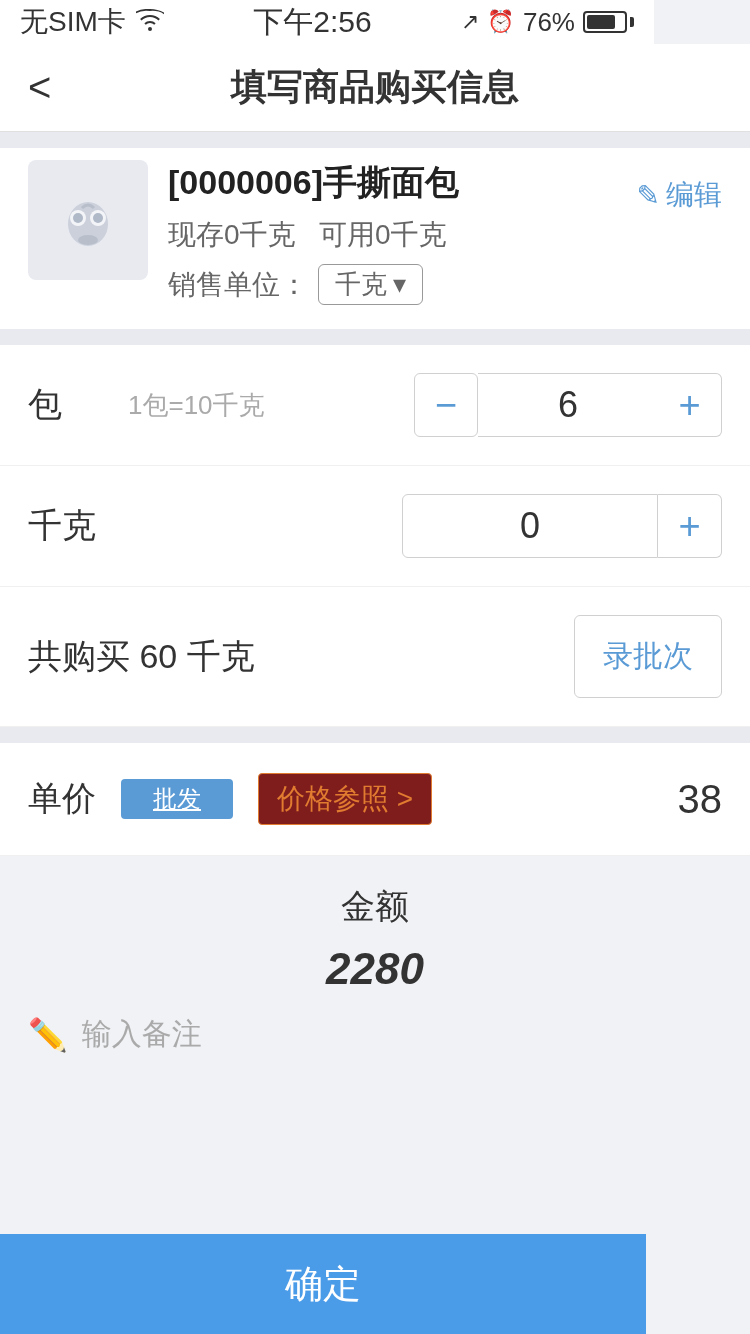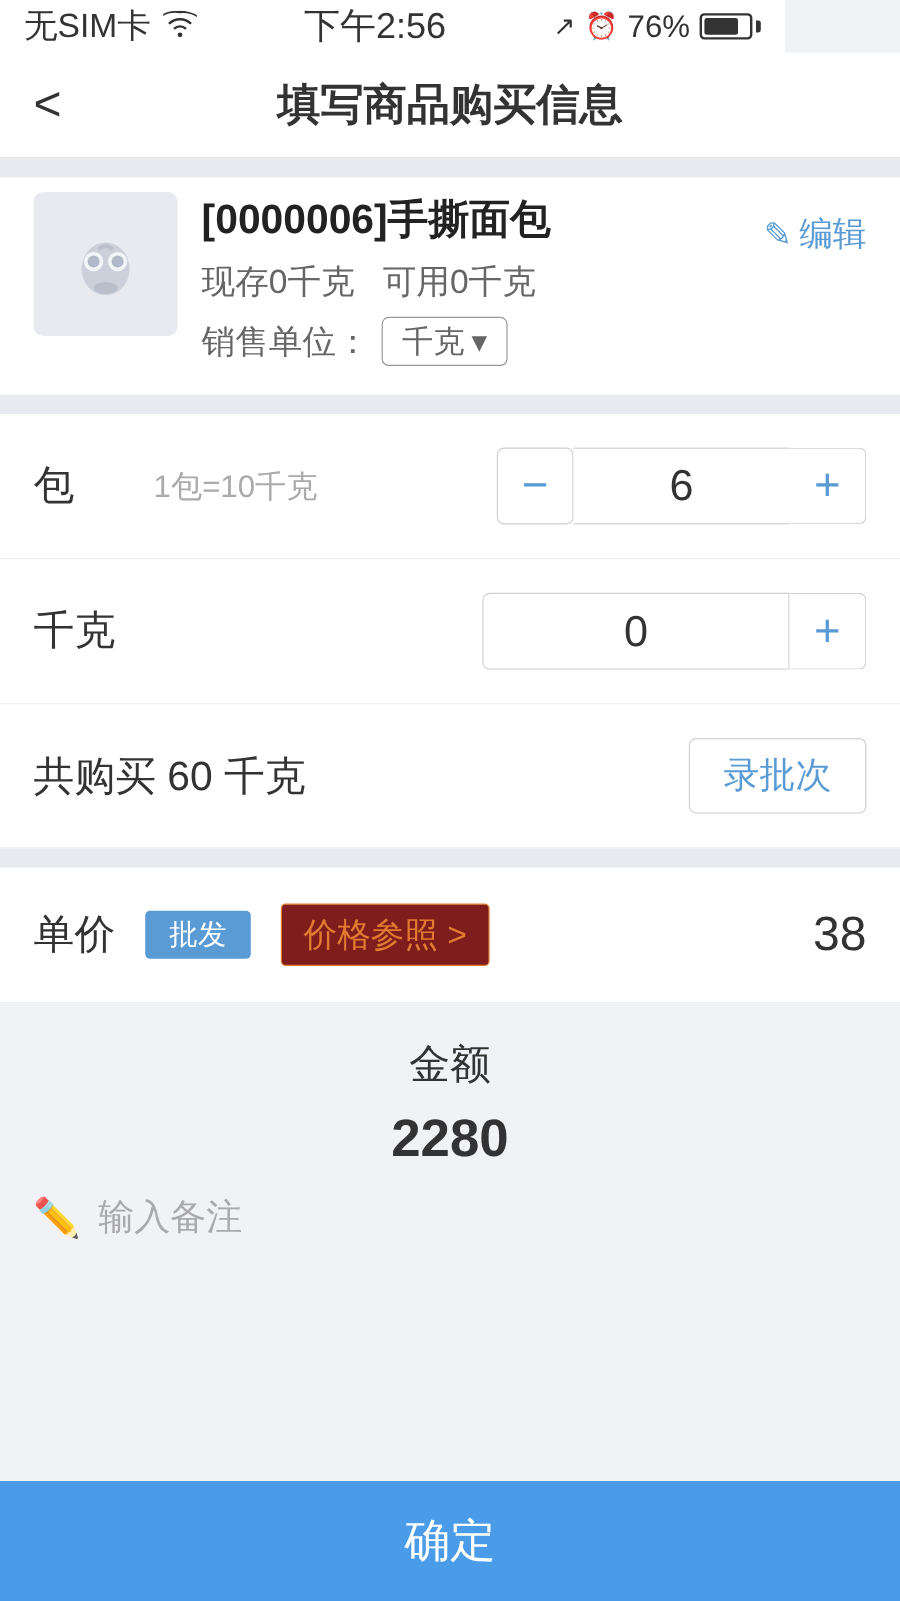--- a/index.html
+++ b/index.html
@@ -216,21 +216,21 @@
       display: flex;
       align-items: center;
       justify-content: space-between;
       padding: 28px 28px;
       border-bottom: 1px solid #f0f0f0;
     }
     .total-label { font-size: 34px; color: #333; }
     .batch-btn {
       border: 1px solid #d0d0d0;
       border-radius: 6px;
-      padding: 10px 28px;
+      padding: 20px 28px;
       font-size: 30px;
       color: #5b9bd5;
       background: #fff;
       cursor: pointer;
     }
 
     
     .price-section {
       background: #fff;
       margin-top: 0;
@@ -240,22 +240,23 @@
       align-items: center;
       padding: 30px 28px;
       border-bottom: 1px solid #f0f0f0;
       gap: 25px;
     }
     .price-label { font-size: 34px; color: #333; }
     .tag-badge {
       background: #5b9bd5;
       color: #fff;
       font-size: 24px;
-      padding: 4px 20px;
+      padding: 4px 32px;
       border-radius: 4px;
+      text-decoration: underline;
     }
     .price-ref-btn {
       border: 1.5px solid #e07b30;
       border-radius: 4px;
       padding: 6px 18px;
       font-size: 28px;
       color: #e07b30;
       background: #7f1d1d;
       display: flex;
       align-items: center;
@@ -275,42 +276,42 @@
       padding: 28px 28px 0;
     }
     .amount-row {
       display: flex;
       align-items: center;
       gap: 14px;
       margin-bottom: 20px;
       flex-direction: column;
     }
     .amount-label { font-size: 34px; color: #333; }
-    .amount-value { font-size: 44px; color: #333; font-weight: 600; }
+    .amount-value { font-size: 44px; color: #333; font-weight: 600; font-style: italic; }
     .note-row {
       display: flex;
       align-items: center;
       gap: 14px;
       padding-bottom: 20px;
     }
     .note-icon { color: #aaa; font-size: 32px; }
     .note-text { font-size: 30px; color: #aaa; text-align: center; }
 
     
     .empty-space {
       background: #f0f2f5;
       height: 380px;
     }
 
     
     .confirm-bar {
       position: fixed;
       bottom: 0;
       left: 0;
-      width: 750px;
+      width: 646px;
       height: 100px;
       background: #4a9be8;
       display: flex;
       align-items: center;
       justify-content: center;
       cursor: pointer;
     }
     .confirm-text {
       font-size: 38px;
       color: #fff;

